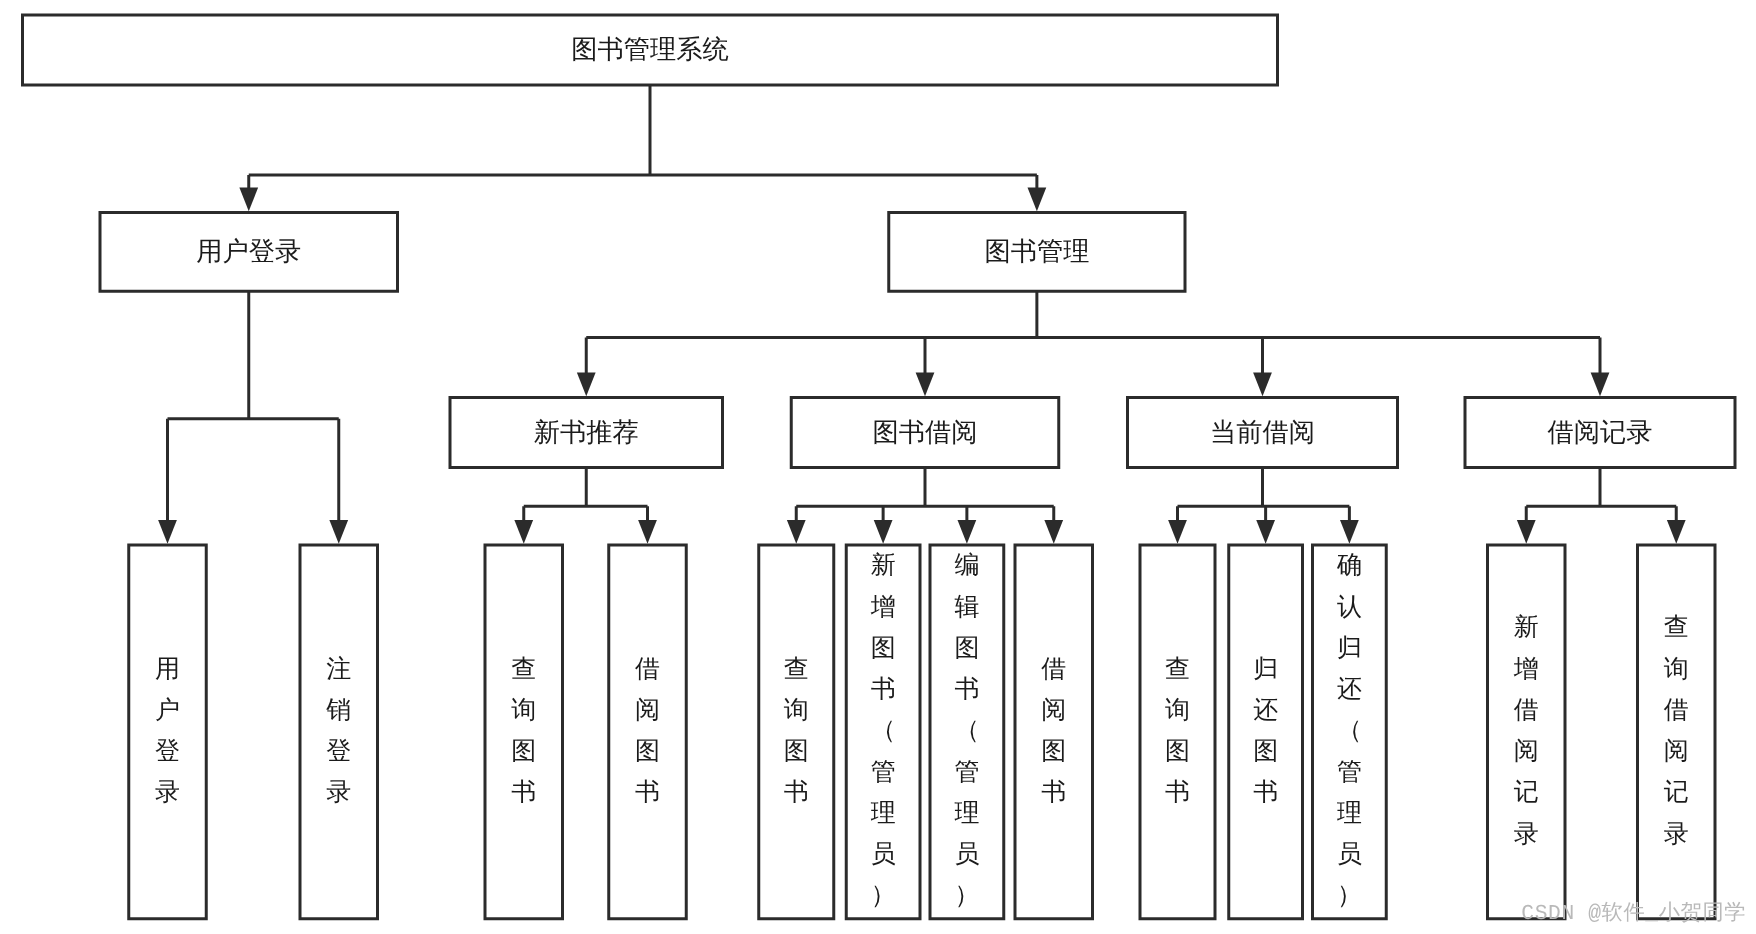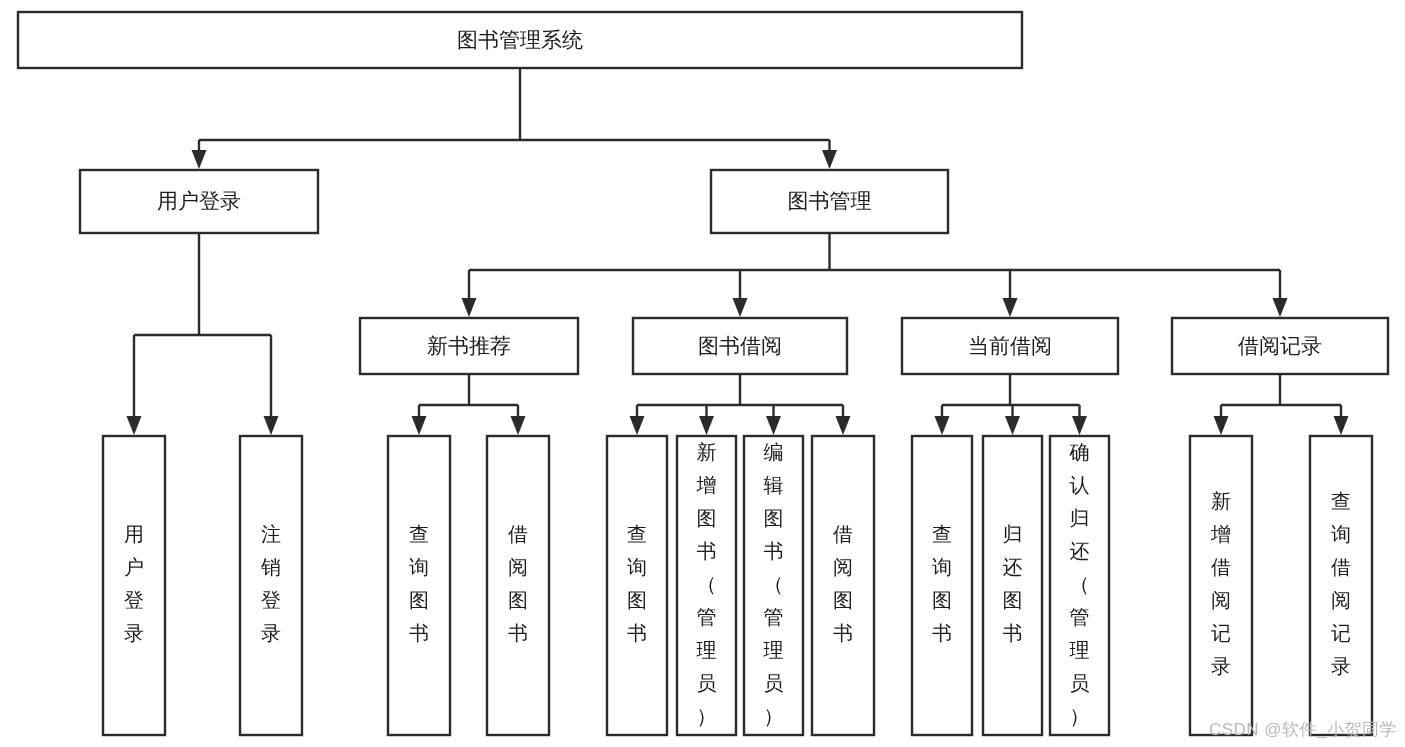--- a/index.html
+++ b/index.html
@@ -51,21 +51,21 @@
   .node-label-v {
     font-family: "Liberation Sans", "DejaVu Sans", sans-serif;
     font-size: 20px;
     fill: #1b1b1b;
     text-anchor: middle;
   }
   .watermark {
     position: absolute;
     right: 8px;
     bottom: 6px;
-    font-family: Liberation Sans, sans-serif;
+    font-family: Liberation Mono, monospace;
     font-size: 17px;
     color: #b9b9b9;
     letter-spacing: 0.5px;
     white-space: nowrap;
     pointer-events: none;
   }
 </style>
 </head>
 <body>
 

